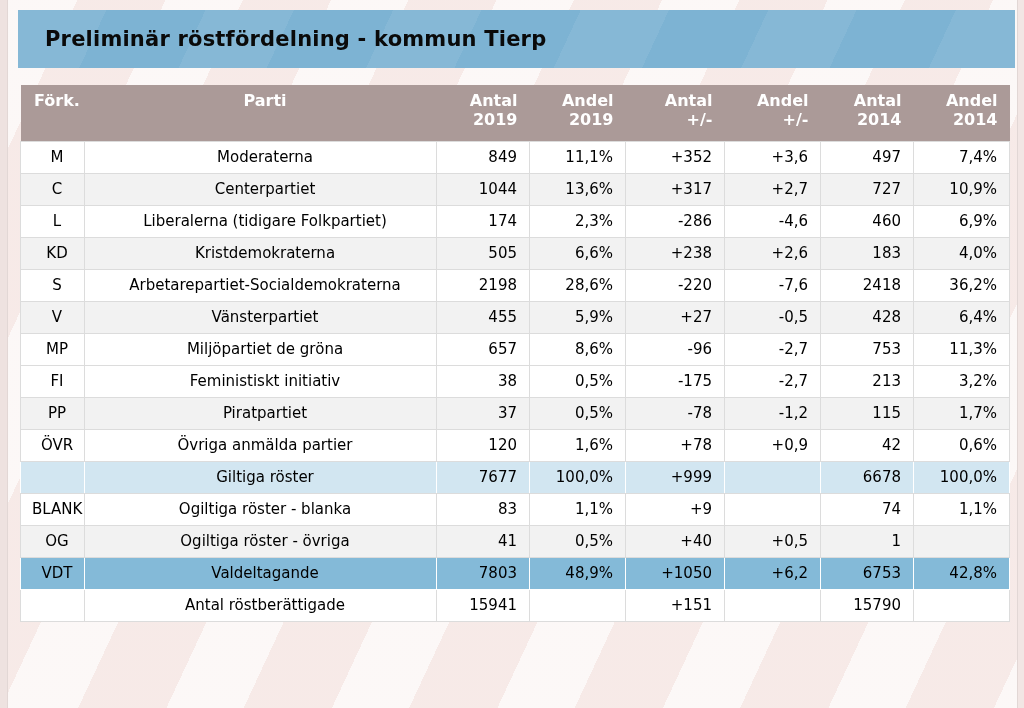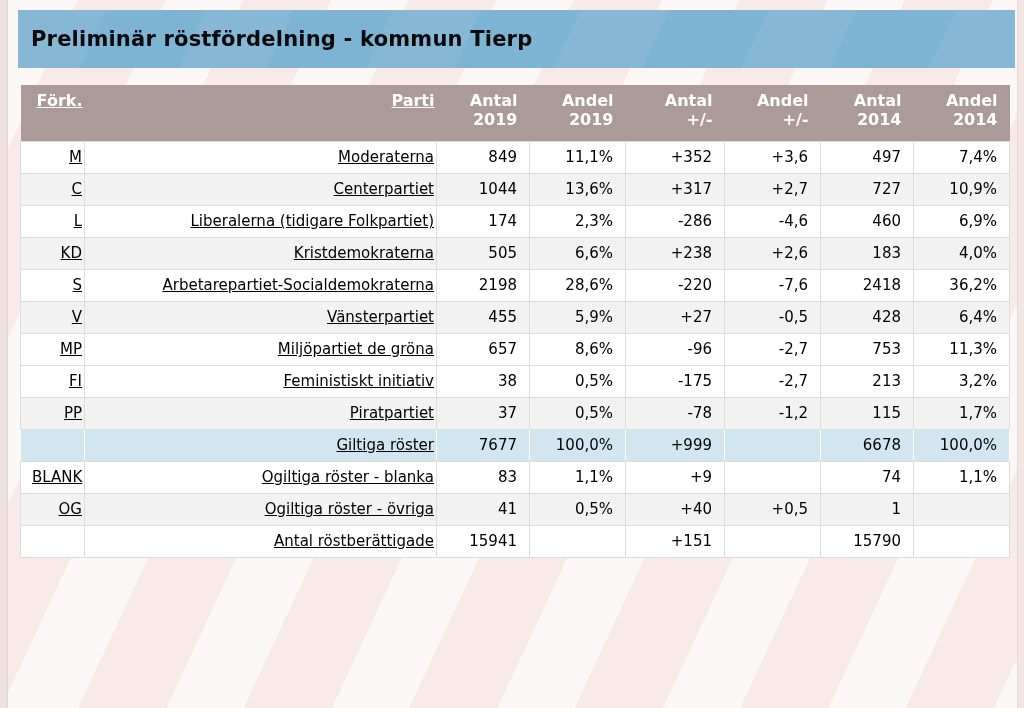--- a/index.html
+++ b/index.html
@@ -22,21 +22,21 @@
   }
   .title-bar{
     position:absolute; left:18px; top:10px; width:997px; height:58px;
     box-sizing:border-box;
     background-color:var(--title_bar_blue,#7db3d3);
     background-image:repeating-linear-gradient(115deg,
       rgba(255,255,255,0.07) 0 80px, rgba(255,255,255,0) 80px 170px);
     display:flex; align-items:center; padding-left:13px;
   }
   .title-bar h1{
-    margin:0; font-size:21px; font-weight:bold; color:#0a0a0a;
+    margin:14px; font-size:21px; font-weight:bold; color:#0a0a0a;
     letter-spacing:0.2px;
   }
   table.results{
     position:absolute; left:20px; top:85px; width:989px;
     border-collapse:collapse; table-layout:fixed;
     font-size:15px; color:#000;
   }
   thead th{
     background:var(--header_taupe,#ab9a98);
     color:#fff; font-size:16px; font-weight:bold;
@@ -49,21 +49,21 @@
   th:nth-child(4){ width:96px; }
   th:nth-child(5){ width:99px; }
   th:nth-child(6){ width:96px; }
   th:nth-child(7){ width:93px; }
   th:nth-child(8){ width:96px; }
   tbody td{
     height:32px; box-sizing:border-box; padding-top:0; padding-bottom:0;
     border:1px solid var(--cell_border,#dcdcdc);
     overflow:hidden; white-space:nowrap;
   }
-  .left  { text-align:right;  padding-left:11px;  padding-right:2px;text-decoration:underline; }
+  .left  { text-align:center;  padding-left:11px;  padding-right:2px; }
   .right { text-align:right; padding-right:12px; padding-left:2px;  }
   tr.row-white  td { background:#ffffff; }
   tr.row-stripe td { background:var(--row_stripe_gray,#f2f2f2); }
   tr.row-lightblue td {
     background:var(--summary_light_blue,#d2e6f1);
     border-left-color:#fff; border-right-color:#fff;
   }
   tr.row-blue td {
     background:var(--summary_blue,#84bad8);
     border-color:#fff;
@@ -182,20 +182,30 @@
       <tr class="row-stripe">
         <td class="left">PP</td>
         <td class="left">Piratpartiet</td>
         <td class="right">37</td>
         <td class="right">0,5%</td>
         <td class="right">-78</td>
         <td class="right">-1,2</td>
         <td class="right">115</td>
         <td class="right">1,7%</td>
       </tr>
+      <tr class="row-white">
+        <td class="left">ÖVR</td>
+        <td class="left">Övriga anmälda partier</td>
+        <td class="right">120</td>
+        <td class="right">1,6%</td>
+        <td class="right">+78</td>
+        <td class="right">+0,9</td>
+        <td class="right">42</td>
+        <td class="right">0,6%</td>
+      </tr>
       <tr class="row-lightblue">
         <td class="left"></td>
         <td class="left">Giltiga röster</td>
         <td class="right">7677</td>
         <td class="right">100,0%</td>
         <td class="right">+999</td>
         <td class="right"></td>
         <td class="right">6678</td>
         <td class="right">100,0%</td>
       </tr>
@@ -212,20 +222,30 @@
       <tr class="row-stripe">
         <td class="left">OG</td>
         <td class="left">Ogiltiga röster - övriga</td>
         <td class="right">41</td>
         <td class="right">0,5%</td>
         <td class="right">+40</td>
         <td class="right">+0,5</td>
         <td class="right">1</td>
         <td class="right"></td>
       </tr>
+      <tr class="row-blue">
+        <td class="left">VDT</td>
+        <td class="left">Valdeltagande</td>
+        <td class="right">7803</td>
+        <td class="right">48,9%</td>
+        <td class="right">+1050</td>
+        <td class="right">+6,2</td>
+        <td class="right">6753</td>
+        <td class="right">42,8%</td>
+      </tr>
       <tr class="row-white">
         <td class="left"></td>
         <td class="left">Antal röstberättigade</td>
         <td class="right">15941</td>
         <td class="right"></td>
         <td class="right">+151</td>
         <td class="right"></td>
         <td class="right">15790</td>
         <td class="right"></td>
       </tr>

